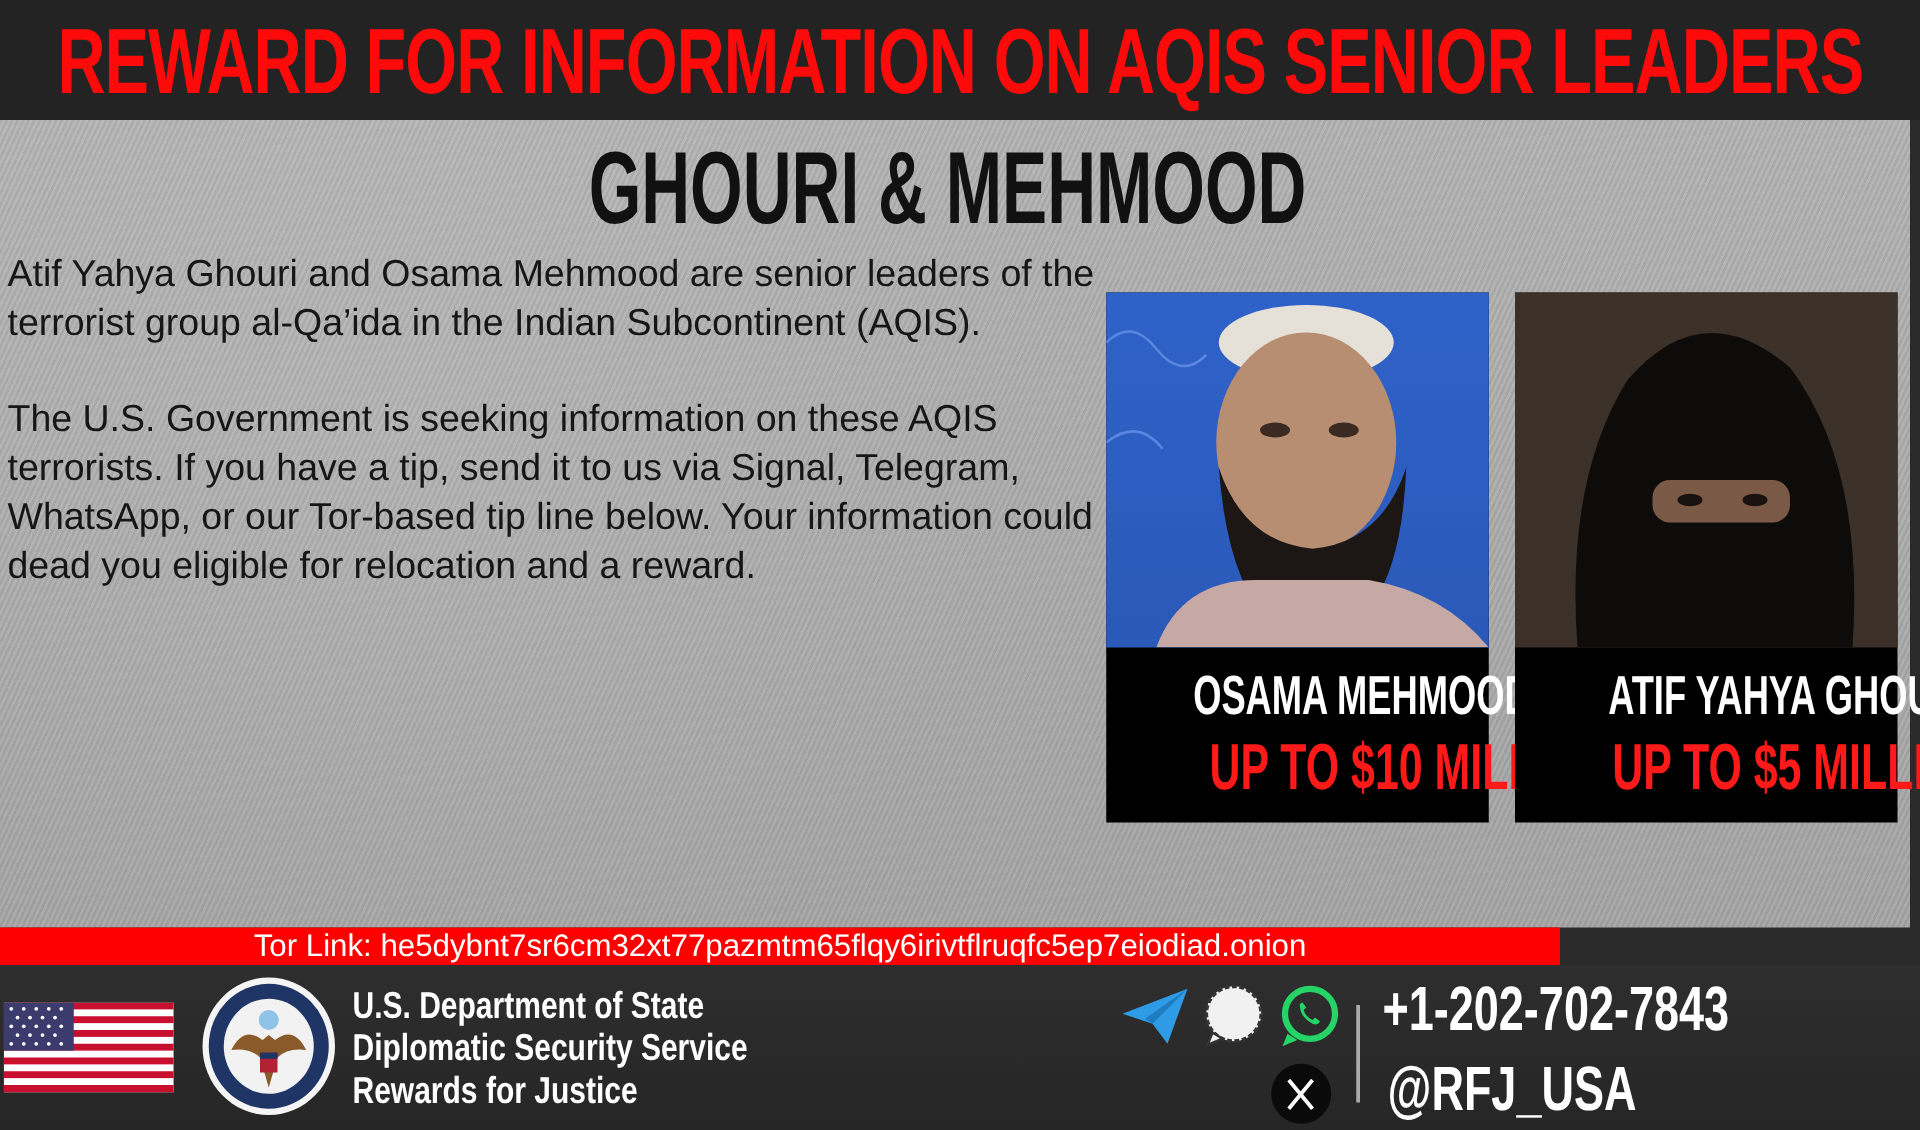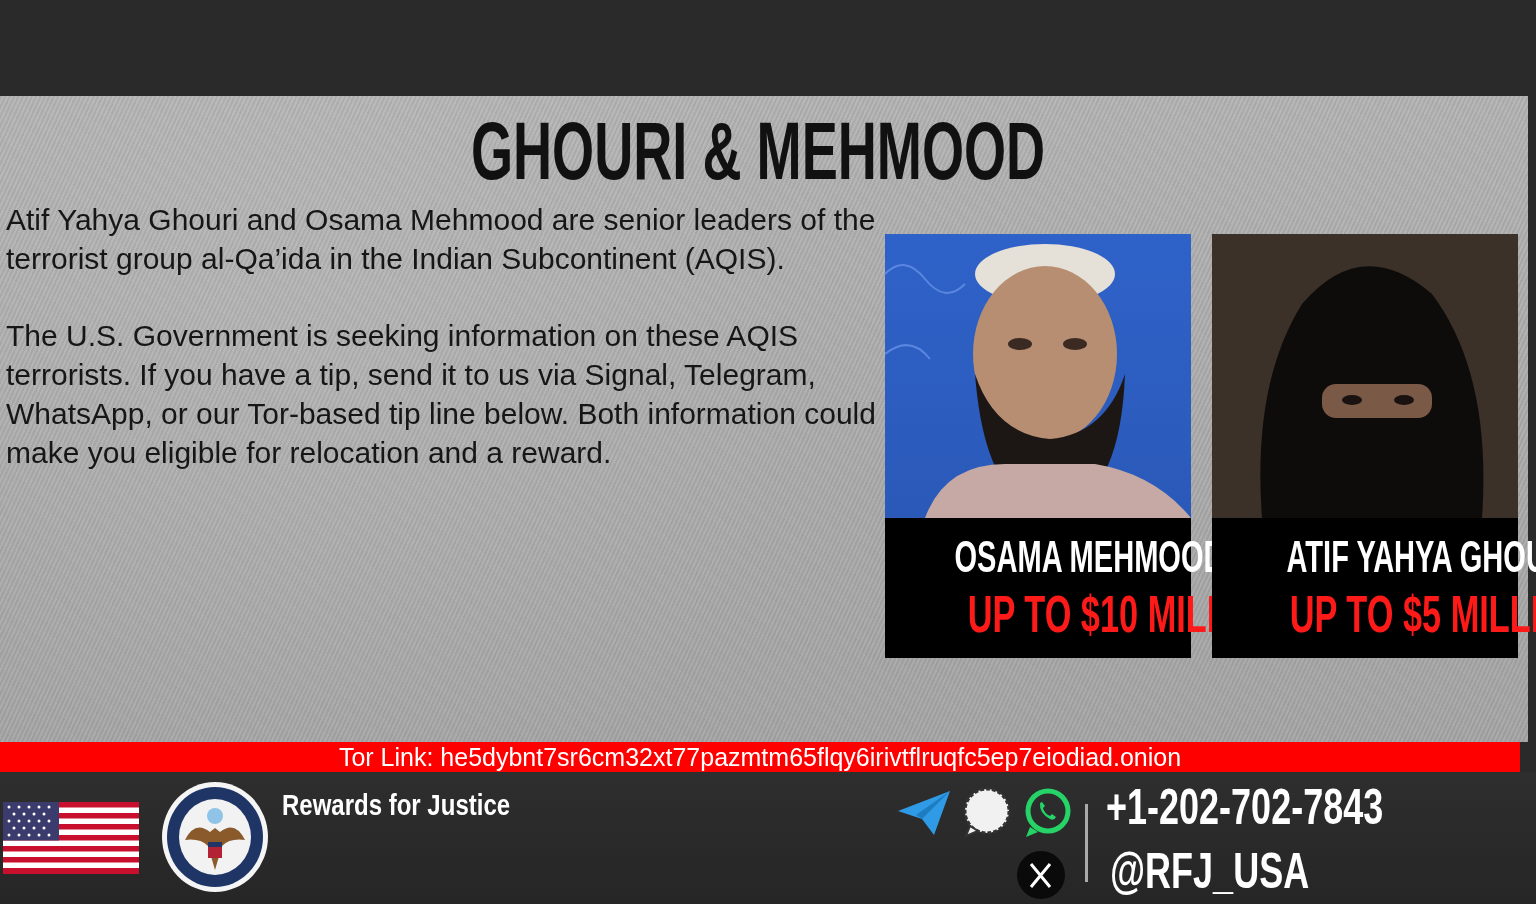--- a/index.html
+++ b/index.html
@@ -44,21 +44,21 @@
   .profile.p2 { left: 1212px; width: 306px; }
   .photo { position: absolute; left: 0; top: 0; width: 100%; height: 284px; overflow: hidden; }
   .p1 .photo { background: linear-gradient(180deg, #2f62c9 0%, #2a59b8 100%); }
   .p2 .photo { background: linear-gradient(180deg, #4a3e33 0%, #2c241d 100%); }
   .name-box { position: absolute; left: 0; top: 284px; width: 100%; height: 140px; text-align: center; }
   .name-box .name { color: #fff; font-weight: 700; font-size: 44px; margin-top: 14px; white-space: nowrap; }
   .name-box .reward { color: #ff1a1a; font-weight: 700; font-size: 52px; margin-top: 2px; white-space: nowrap; }
   .name-box .name span, .name-box .reward span { display: inline-block; transform: scaleX(0.66); transform-origin: center; }
 
   .tor-bar {
-    position: absolute; left: 0; top: 742px; width: 1520px; height: 30px; background: #ff0000;
+    position: absolute; left: 0; top: 742px; width: 1248px; height: 30px; background: #ff0000;
     color: #fff; font-size: 25px; line-height: 30px; text-align: center;
   }
 
   .footer {
     position: absolute; left: 0; top: 772px; width: 1536px; height: 132px;
     background: linear-gradient(180deg, #2e2e2e, #262626);
   }
   .flag { position: absolute; left: 3px; top: 30px; width: 136px; height: 72px; }
   .seal { position: absolute; left: 160px; top: 8px; width: 110px; height: 115px; }
   .agency { position: absolute; left: 282px; top: 16px; color: #fff; font-weight: 700; font-size: 30px; line-height: 34px; }
@@ -70,29 +70,32 @@
   .divider { position: absolute; left: 1085px; top: 32px; width: 3px; height: 78px; background: #aaa; }
   .phone { position: absolute; left: 1106px; top: 6px; color: #fff; font-weight: 700; font-size: 50px; white-space: nowrap; }
   .handle { position: absolute; left: 1110px; top: 70px; color: #fff; font-weight: 700; font-size: 50px; white-space: nowrap; }
   .phone span, .handle span { display: inline-block; transform: scaleX(0.72); transform-origin: left; }
 </style>
 </head>
 <body>
 
 <div class="poster">
 
+  <div class="top-banner">
+    <div class="title">REWARD FOR INFORMATION ON AQIS SENIOR LEADERS</div>
+  </div>
 
   <div class="main">
     <div class="subtitle">
       <span>GHOURI &amp; MEHMOOD</span>
     </div>
 
     <div class="body-text">
       <p>Atif Yahya Ghouri and Osama Mehmood are senior leaders of the terrorist group al-Qa’ida in the Indian Subcontinent (AQIS).</p>
-      <p>The U.S. Government is seeking information on these AQIS terrorists. If you have a tip, send it to us via Signal, Telegram, WhatsApp, or our Tor-based tip line below. Both information could make you eligible for relocation and a reward.</p>
+      <p>The U.S. Government is seeking information on these AQIS terrorists. If you have a tip, send it to us via Signal, Telegram, WhatsApp, or our Tor-based tip line below. Your information could dead you eligible for relocation and a reward.</p>
     </div>
 
     <div class="profile p1">
       <div class="photo">
         <svg width="306" height="284" viewBox="0 0 306 284">
           <path d="M0 40 Q20 20 40 45 T80 50" stroke="#5a86e0" stroke-width="2" fill="none"></path>
           <path d="M0 120 Q25 100 45 125" stroke="#5a86e0" stroke-width="2" fill="none"></path>
           <ellipse cx="160" cy="40" rx="70" ry="30" fill="#e6e1d8"></ellipse>
           <ellipse cx="160" cy="120" rx="72" ry="88" fill="#b88e72"></ellipse>
           <path d="M90 140 Q100 270 165 280 Q235 270 240 140 Q220 200 165 205 Q110 200 90 140Z" fill="#1c1714"></path>
@@ -170,20 +173,22 @@
       <ellipse cx="55" cy="57" rx="53" ry="55" fill="#f5f5f5"></ellipse>
       <ellipse cx="55" cy="57" rx="48" ry="50" fill="#1f3566"></ellipse>
       <ellipse cx="55" cy="57" rx="36" ry="38" fill="#f2f2f2"></ellipse>
       <circle cx="55" cy="36" r="8" fill="#8fc3e8"></circle>
       <path d="M25 60 Q35 40 50 52 L55 48 L60 52 Q75 40 85 60 Q70 58 62 66 L55 90 L48 66 Q40 58 25 60Z" fill="#8a5a2b"></path>
       <rect x="48" y="62" width="14" height="16" fill="#b22234"></rect>
       <rect x="48" y="62" width="14" height="5" fill="#1f3566"></rect>
     </svg>
 
     <div class="agency">
+      <div><span>U.S. Department of State</span></div>
+      <div><span>Diplomatic Security Service</span></div>
       <div><span>Rewards for Justice</span></div>
     </div>
 
     <div class="icon-row">
       <svg width="56" height="48" viewBox="0 0 56 48">
         <path d="M2 22 L54 2 L38 46 L26 30 Z" fill="#2f9be6"></path>
         <path d="M26 30 L54 2 L20 26 Z" fill="#1e7cc0"></path>
       </svg>
       <svg width="54" height="54" viewBox="0 0 54 54">
         <circle cx="27" cy="25" r="22" fill="#f1f1f1" stroke="#333" stroke-width="3" stroke-dasharray="4 2"></circle>

